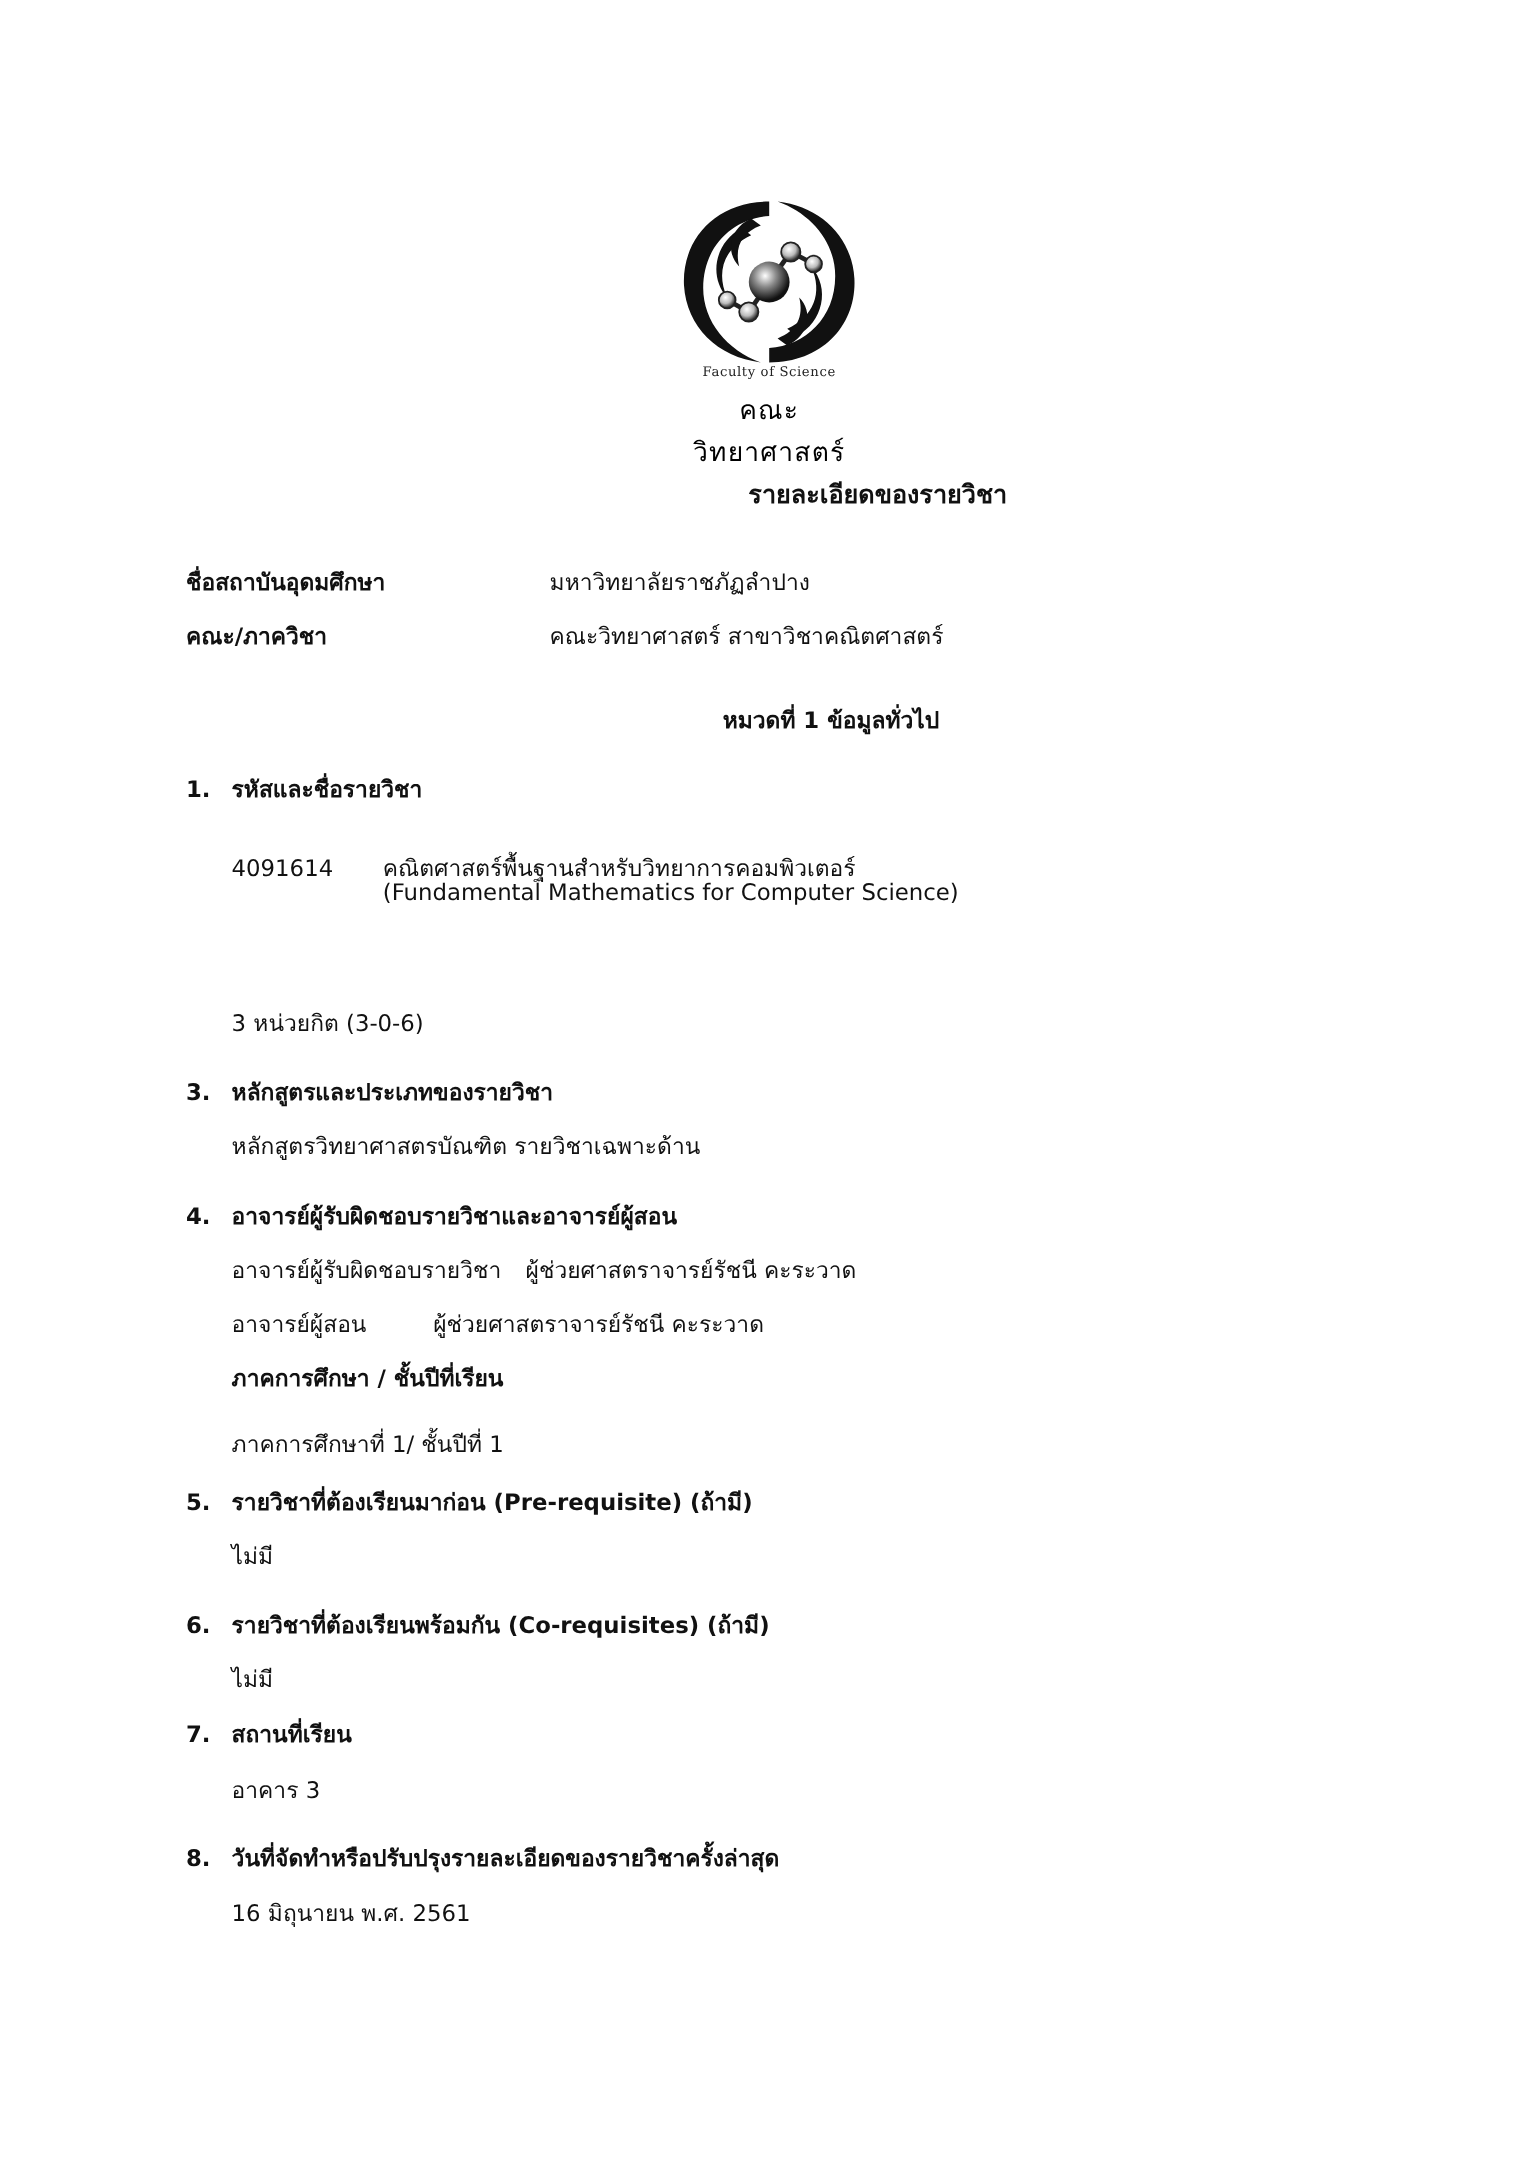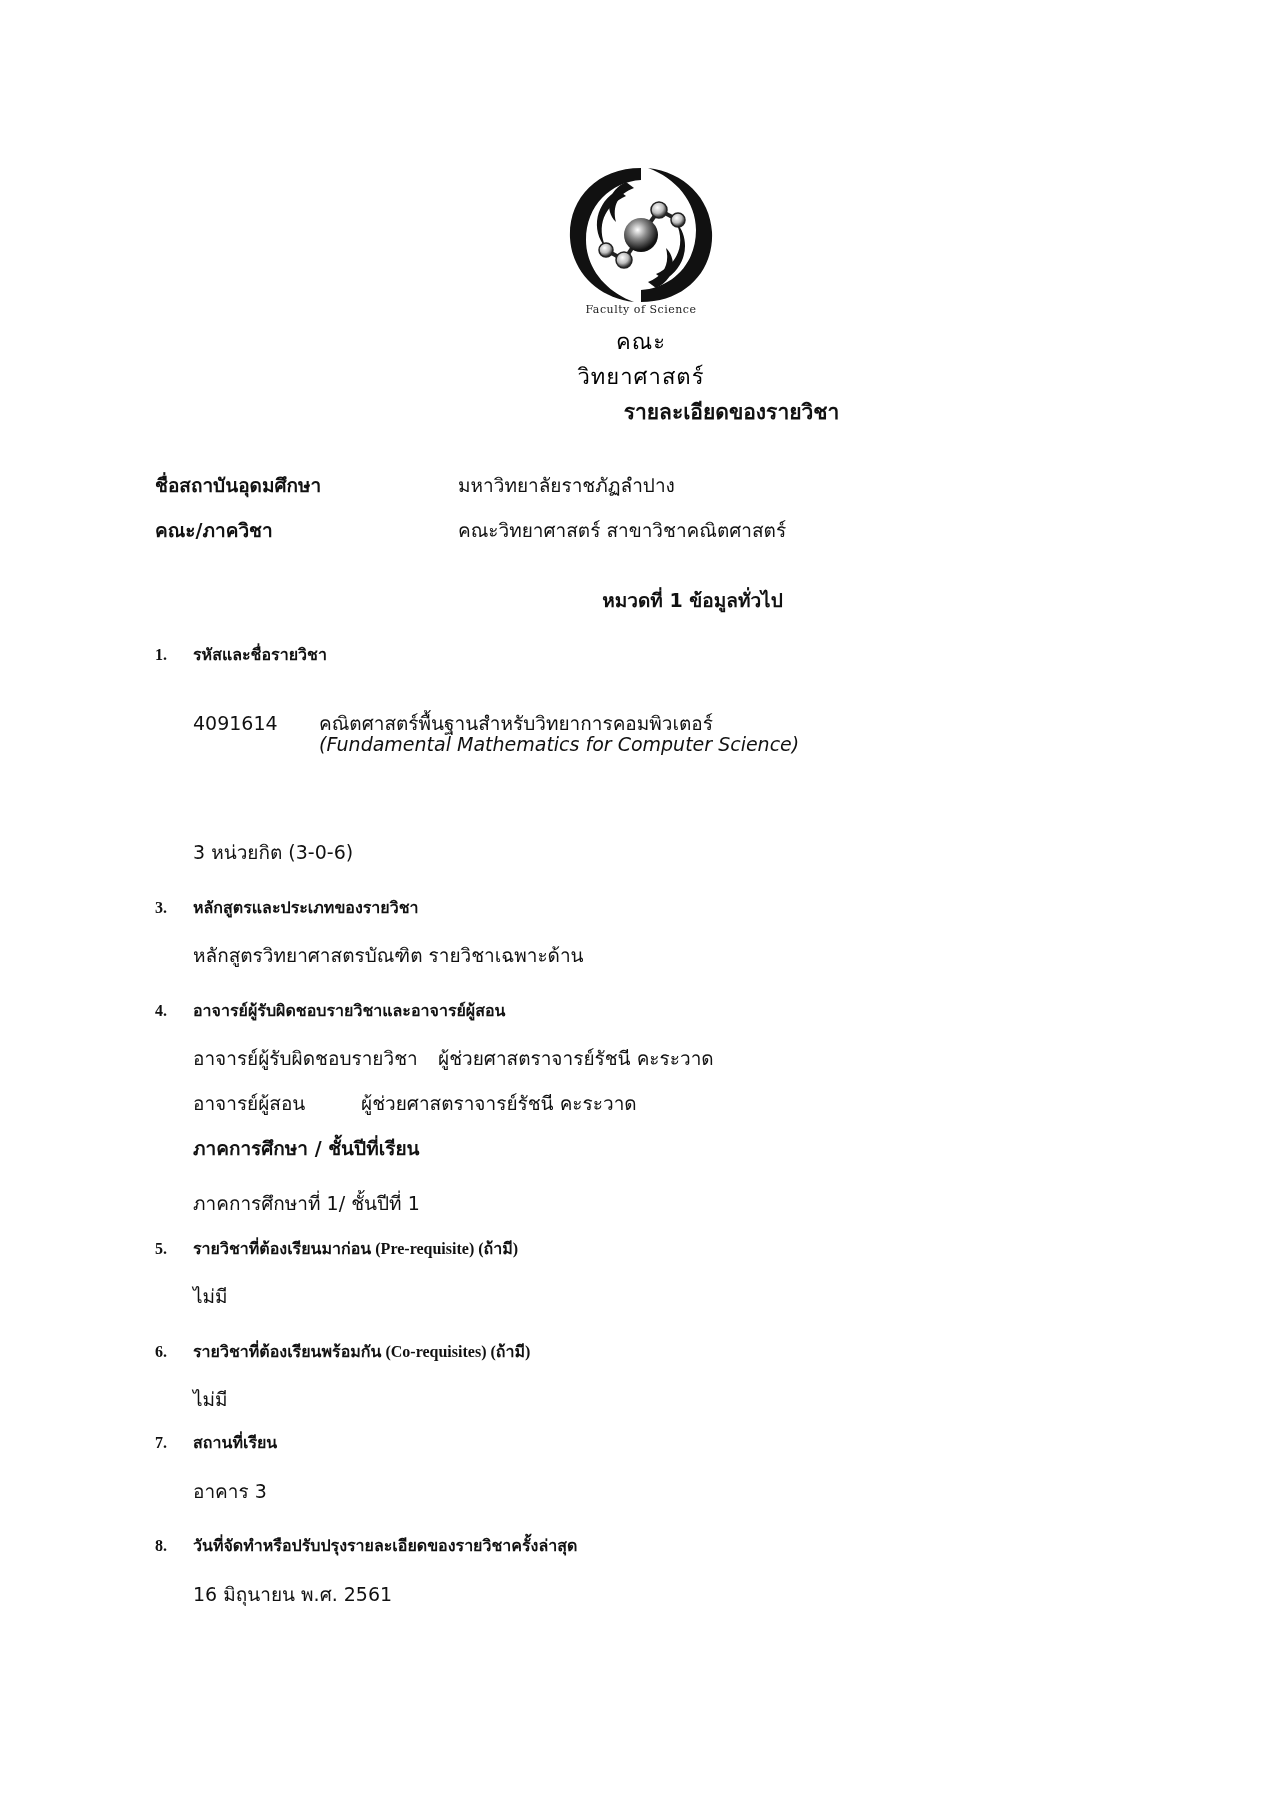--- a/index.html
+++ b/index.html
@@ -25,21 +25,21 @@
     position: absolute; left: 0; width: 1273px; top: 395px; text-align: center;
     font-weight: bold; font-size: 21px; padding-left: 190px; box-sizing: border-box;
   }
   .kv-row { position: absolute; left: 155px; font-size: 19px; }
   .kv-row .k { position: absolute; left: 0; font-weight: bold; white-space: nowrap; }
   .kv-row .v { position: absolute; left: 303px; white-space: nowrap; }
   .section-title {
     position: absolute; left: 0; width: 1273px; top: 585px; text-align: center;
     font-weight: bold; font-size: 19px; padding-left: 112px; box-sizing: border-box;
   }
-  .item-head { position: absolute; left: 155px; font-size: 16px; white-space: nowrap; font-family: Liberation Serif, serif; }
+  .item-head { position: absolute; left: 155px; font-size: 19px; white-space: nowrap; }
   .item-head .num { display: inline-block; width: 38px; font-weight: bold; }
   .item-head .label { font-weight: bold; }
   .item-head .note { font-weight: normal; }
   .line { position: absolute; left: 193px; font-size: 19px; white-space: nowrap; }
   .line.bold { font-weight: bold; }
   .code { display: inline-block; width: 126px; }
   .tab-v { position: absolute; white-space: nowrap; }
 </style>
 </head>
 <body>
@@ -95,21 +95,21 @@
   </div>
 
   <div class="section-title">หมวดที่ 1 ข้อมูลทั่วไป</div>
 
   <div class="item-head" style="top:642px;">
     <span class="num">1.</span><span class="label">รหัสและชื่อรายวิชา</span>
   </div>
   <div class="line" style="top:688px;margin-top:20px;">
     <span class="code">4091614</span><span>คณิตศาสตร์พื้นฐานสำหรับวิทยาการคอมพิวเตอร์</span>
   </div>
-  <div class="line" style="top:733px; left:319px;font-style:italic;">(Fundamental Mathematics for Computer Science)</div>
+  <div class="line" style="top:733px; left:319px;">(Fundamental Mathematics for Computer Science)</div>
 
   <div class="line" style="top:837px;">3 หน่วยกิต (3-0-6)</div>
 
   <div class="item-head" style="top:895px;">
     <span class="num">3.</span><span class="label">หลักสูตรและประเภทของรายวิชา</span>
   </div>
   <div class="line" style="top:940px;">หลักสูตรวิทยาศาสตรบัณฑิต  รายวิชาเฉพาะด้าน</div>
 
   <div class="item-head" style="top:998px;">
     <span class="num">4.</span><span class="label">อาจารย์ผู้รับผิดชอบรายวิชาและอาจารย์ผู้สอน</span>

